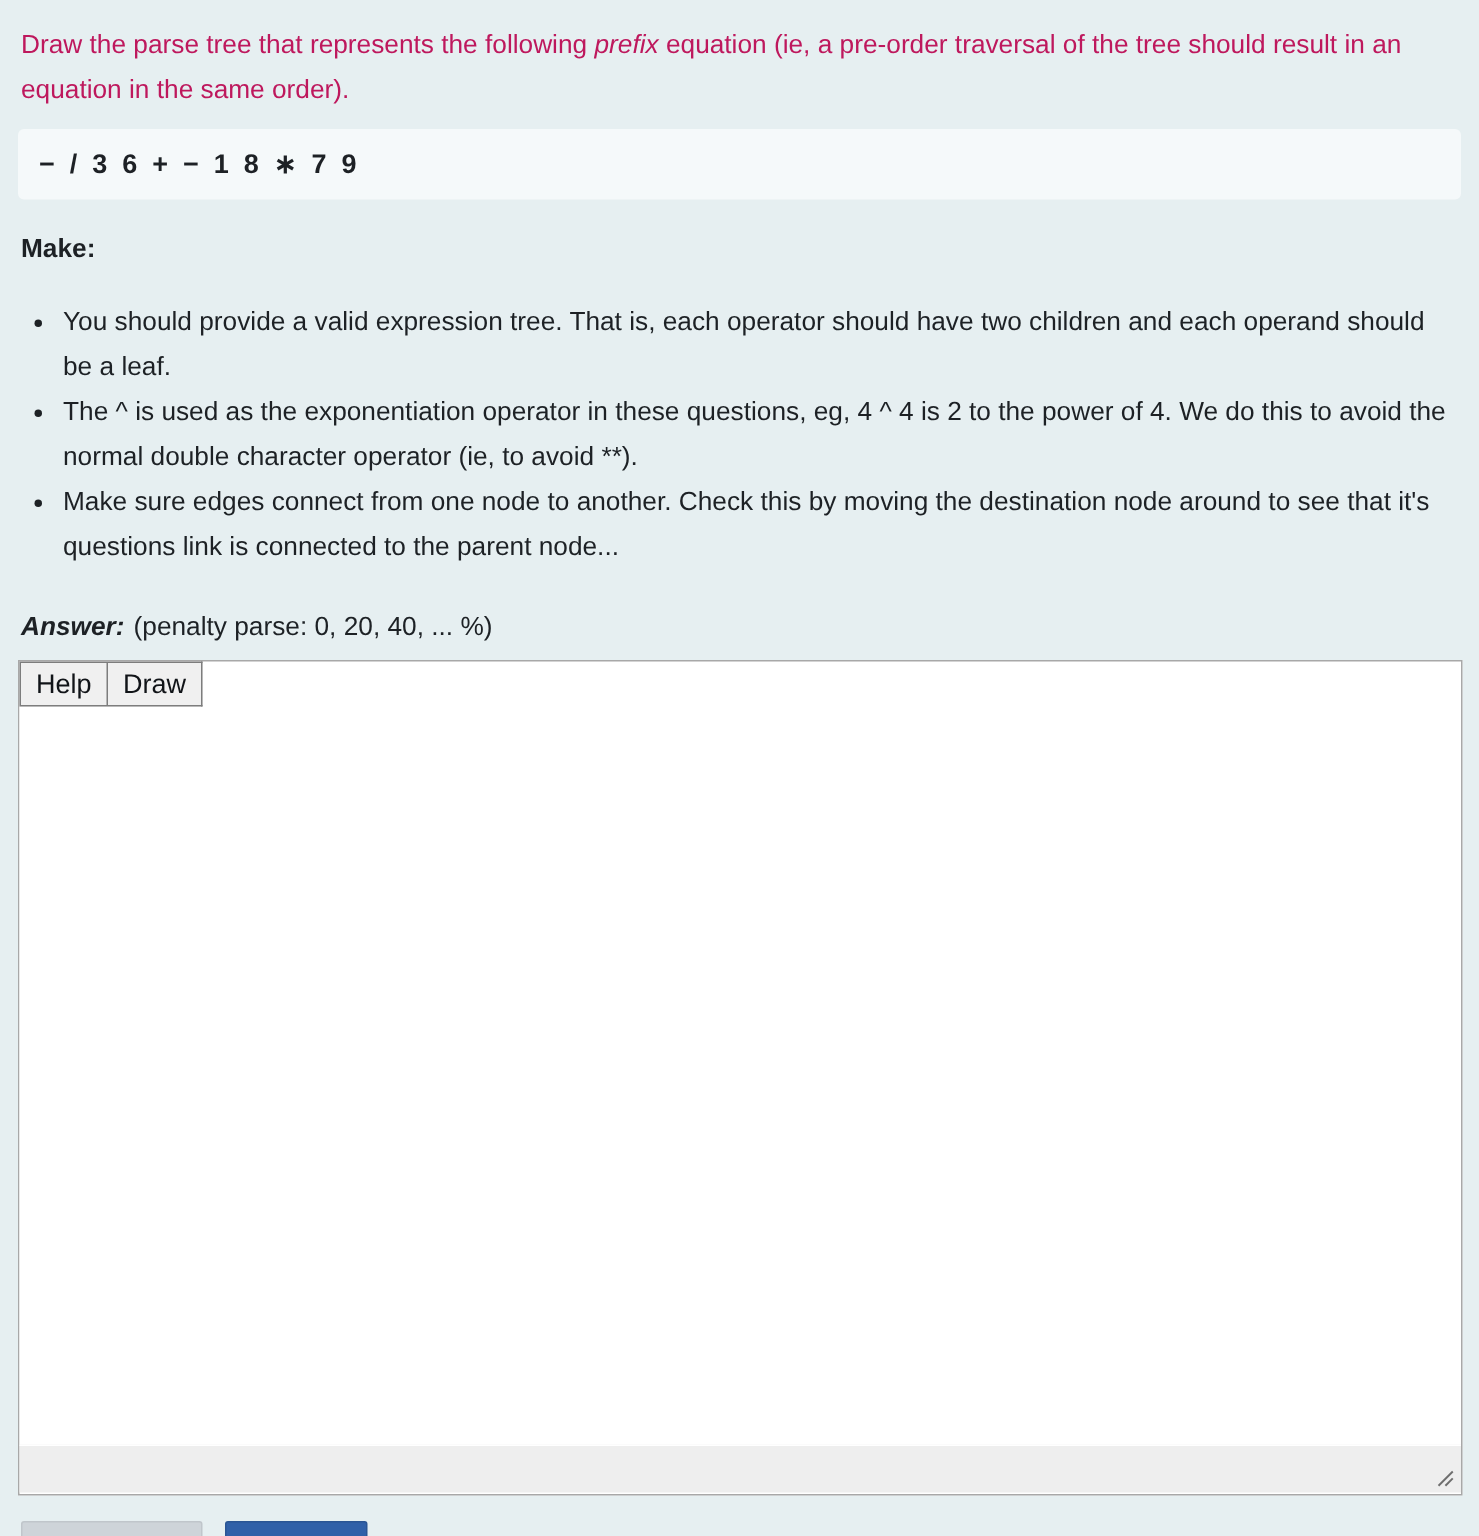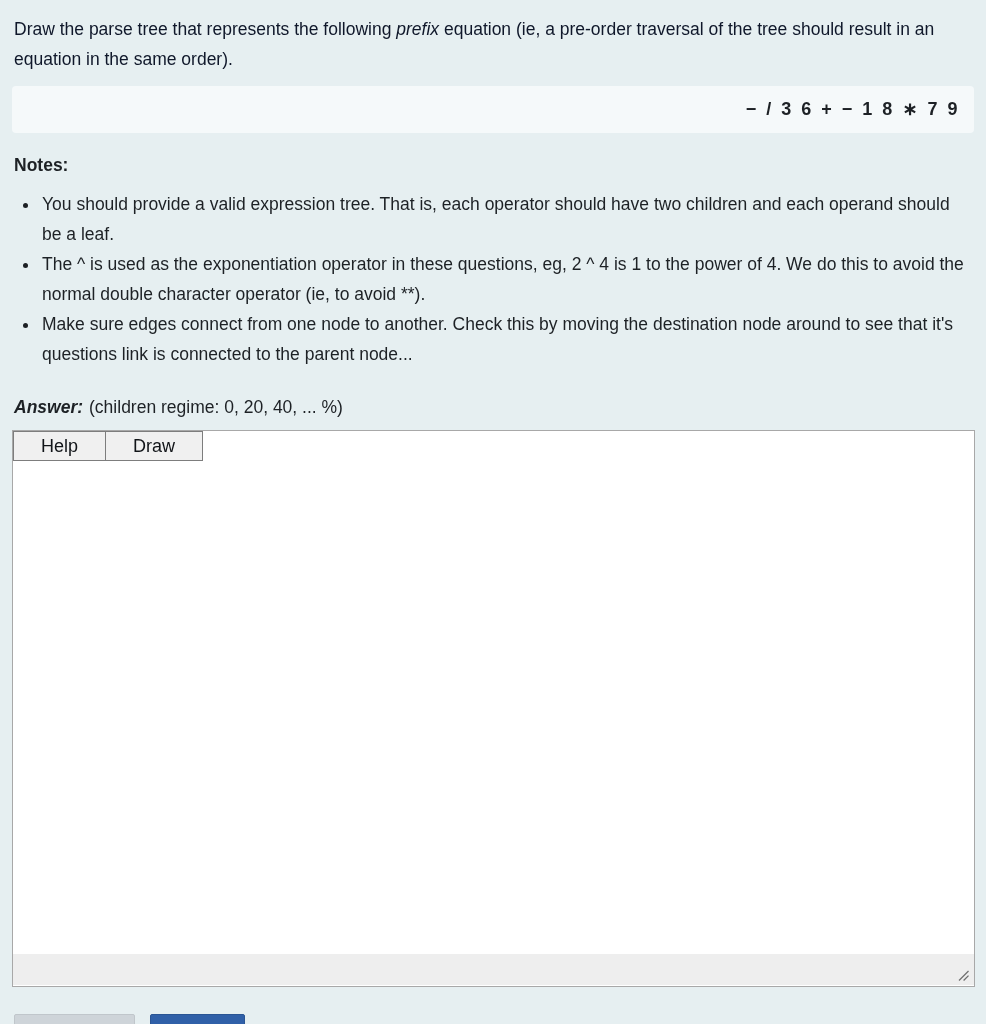--- a/index.html
+++ b/index.html
@@ -22,49 +22,48 @@
     height: 1024px;
     box-sizing: border-box;
     padding: 0;
   }
 
   
   .qtext {
     font-size: 17.5px;
     line-height: 30px;
     padding: 14px 14px 0 14px;
-    color: #0f172a;
+    color: #be185d;
   }
   .qtext em {
     font-style: italic;
   }
 
   
   .equation-box {
     margin: 12px 12px 0 12px;
     background: #f5f9fa;
     border-radius: 4px;
     padding: 12px 14px 13px 14px;
     font-size: 18px;
     font-weight: bold;
     letter-spacing: 2.5px;
     color: #1d2125;
     font-family: "Liberation Sans", sans-serif;
-    text-align: right;
   }
 
   
   .notes-heading {
     font-size: 17.5px;
     font-weight: bold;
     padding: 20px 14px 0 14px;
     line-height: 24px;
   }
   ul.notes-list {
-    margin: 12px 0 0 0;
+    margin: 22px 0 0 0;
     padding: 0 14px 0 40px;
     list-style-type: disc;
     font-size: 17.5px;
     line-height: 30px;
   }
   ul.notes-list li {
     margin: 0 0 0 0;
     padding-left: 2px;
   }
 
@@ -98,21 +97,21 @@
     align-items: stretch;
     height: 30px;
   }
   .tool-btn {
     background: #f0f0f0;
     border: 1px solid #7d7d7d;
     border-left: none;
     font-family: "Liberation Sans", sans-serif;
     font-size: 18px;
     color: #111418;
-    padding: 0 27px;
+    padding: 0 10px;
     line-height: 28px;
     cursor: pointer;
     white-space: nowrap;
   }
   .tool-btn:first-child {
     border-left: 1px solid #7d7d7d;
   }
 
   .canvas-area {
     background: #ffffff;
@@ -178,29 +177,29 @@
 <div class="page">
 
   <div class="qtext">
     <span>Draw the parse tree that represents the following </span><em>prefix</em><span> equation (ie, a pre-order traversal of the tree should result in an equation in the same order).</span>
   </div>
 
   <div class="equation-box">
     <span>− / 3 6 + − 1 8 ∗ 7 9</span>
   </div>
 
-  <div class="notes-heading">Notes:</div>
+  <div class="notes-heading">Make:</div>
   <ul class="notes-list">
     <li>You should provide a valid expression tree. That is, each operator should have two children and each operand should be a leaf.</li>
-    <li>The ^ is used as the exponentiation operator in these questions, eg, 2 ^ 4 is 1 to the power of 4. We do this to avoid the normal double character operator (ie, to avoid **).</li>
+    <li>The ^ is used as the exponentiation operator in these questions, eg, 4 ^ 4 is 2 to the power of 4. We do this to avoid the normal double character operator (ie, to avoid **).</li>
     <li>Make sure edges connect from one node to another. Check this by moving the destination node around to see that it's questions link is connected to the parent node...</li>
   </ul>
 
   <div class="answer-line">
-    <span class="answer-label">Answer:</span><span class="penalty">(children regime: 0, 20, 40, ... %)</span>
+    <span class="answer-label">Answer:</span><span class="penalty">(penalty parse: 0, 20, 40, ... %)</span>
   </div>
 
   <div class="answer-panel">
 
     <div class="toolbar">
       <button class="tool-btn">Help</button>
       <button class="tool-btn">Draw</button>
     </div>
 
     <div class="canvas-area"></div>

